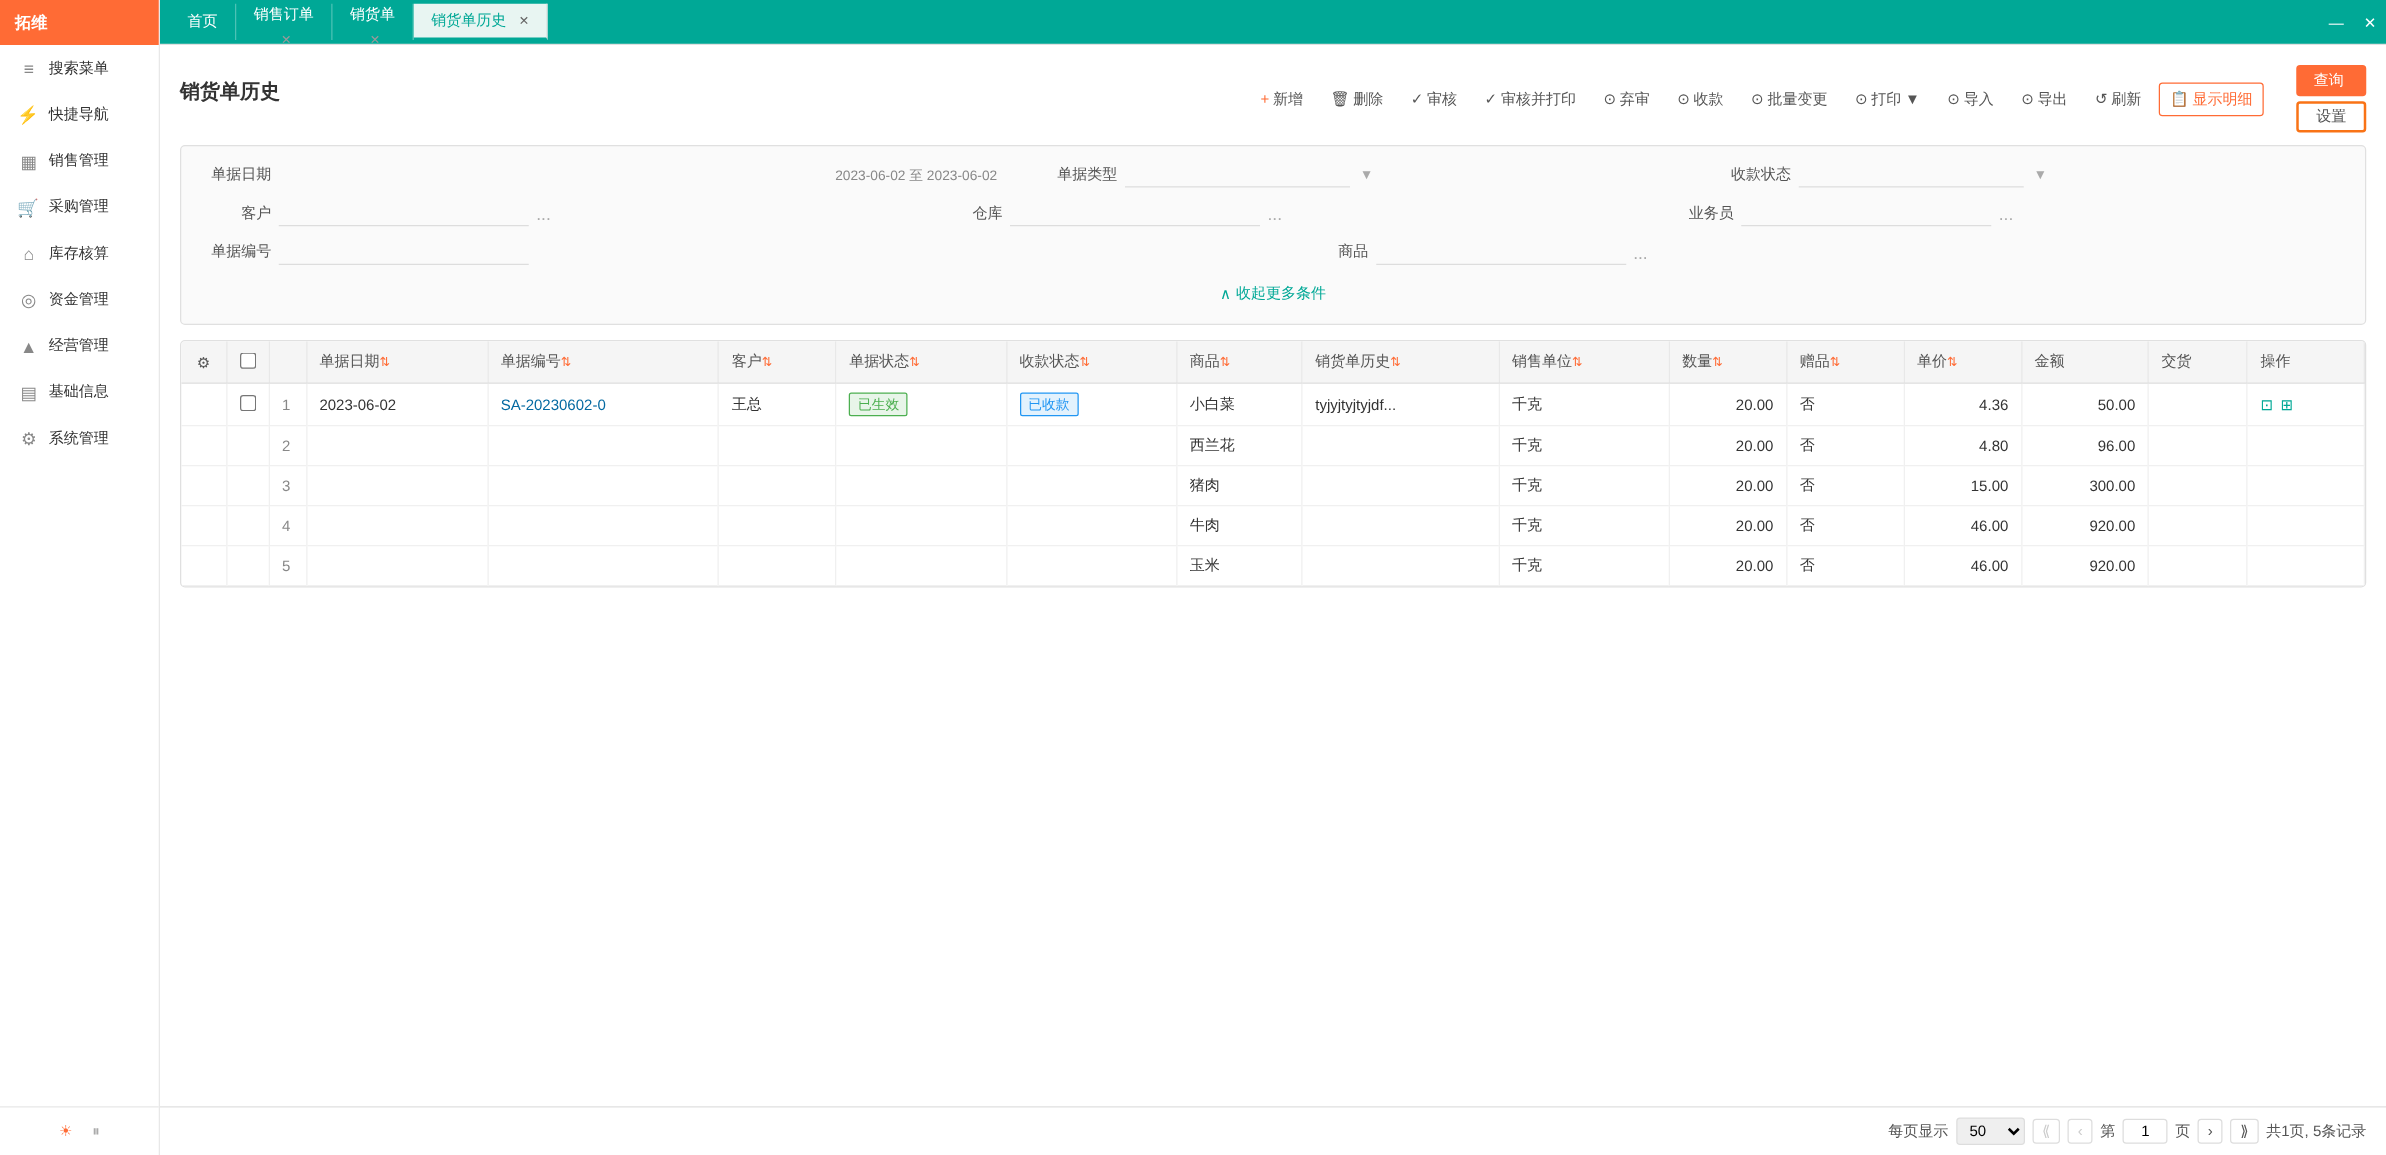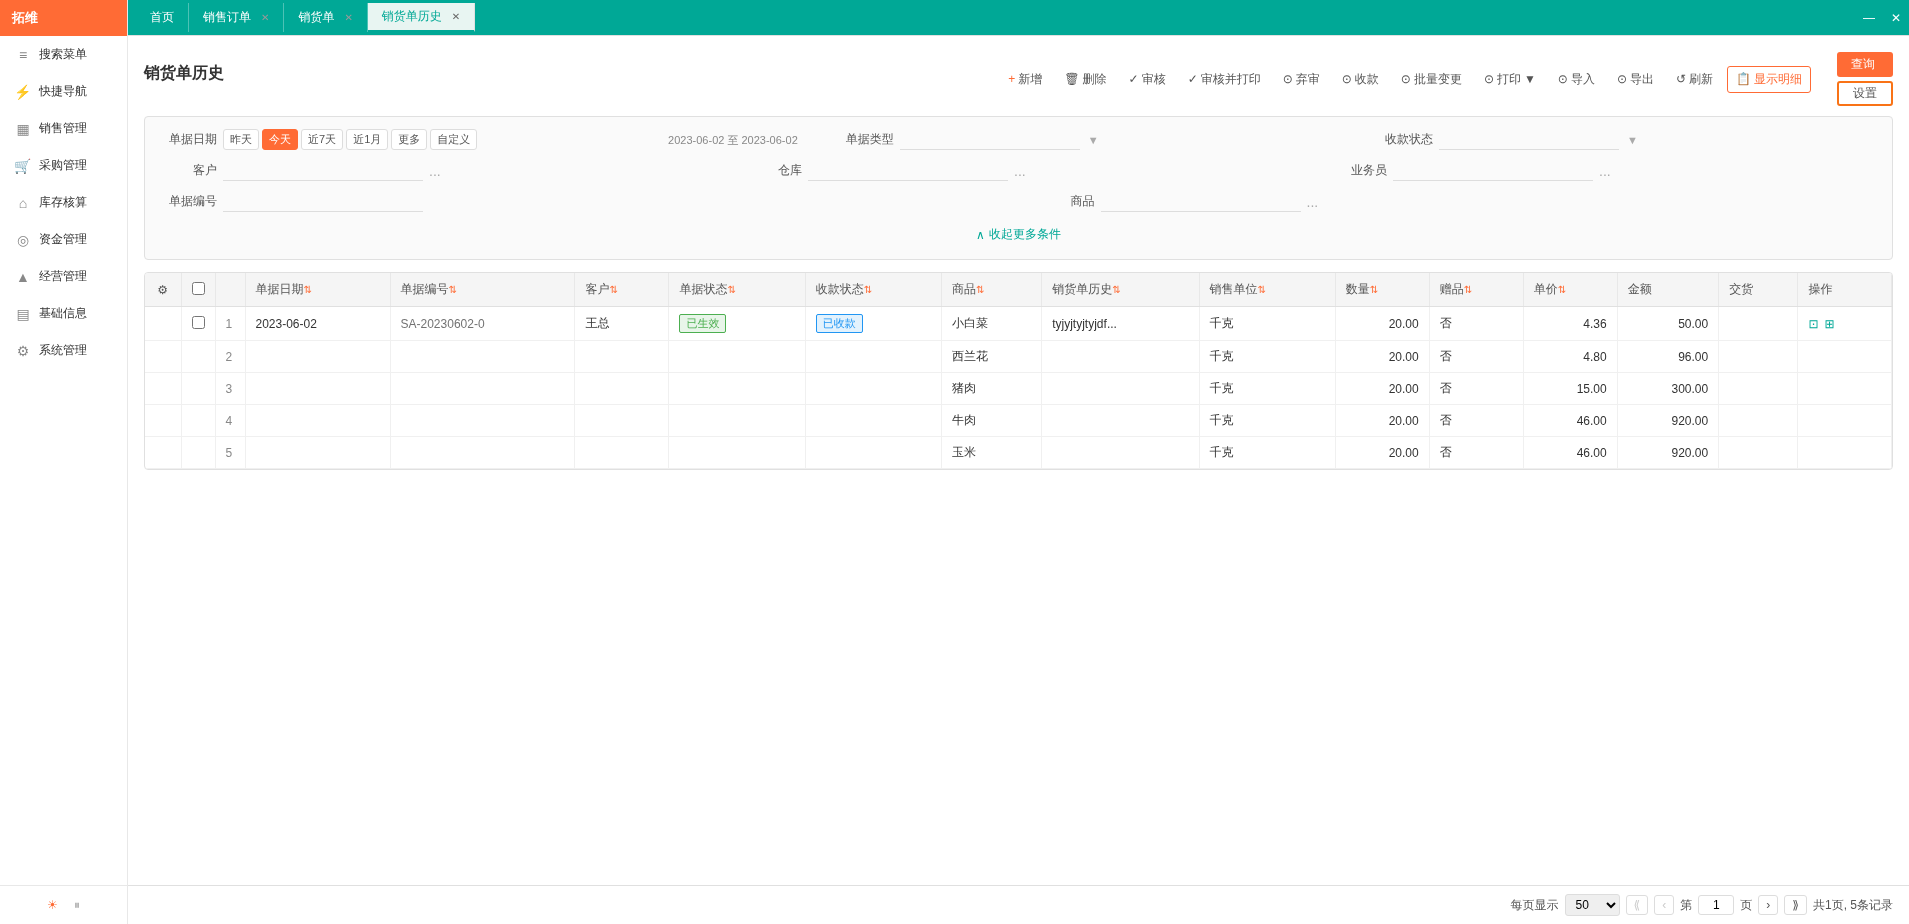--- a/index.html
+++ b/index.html
@@ -121,25 +121,25 @@
     </div>
   </div>
 </div>
 
 <div class="main">
 
   <div class="tab-bar" style="background:#00a896;">
     <div class="tab" style="color:#fff;background:transparent;border-right:1px solid rgba(255,255,255,0.3);">
       <span>首页</span>
     </div>
-    <div class="tab" style="color:#fff;background:transparent;border-right:1px solid rgba(255,255,255,0.3);">
+    <div class="tab" style="color:#fff;background:transparent;border-right:1px solid rgba(255,255,255,0.3);flex-direction:column;">
       <span>销售订单</span>
       <span class="tab-close">✕</span>
     </div>
-    <div class="tab" style="color:#fff;background:transparent;border-right:1px solid rgba(255,255,255,0.3);">
+    <div class="tab" style="color:#fff;background:transparent;border-right:1px solid rgba(255,255,255,0.3);flex-direction:column;">
       <span>销货单</span>
       <span class="tab-close">✕</span>
     </div>
     <div class="tab active" style="background:#e8f5f2;color:#00a896;border-bottom:2px solid #00a896;">
       <span>销货单历史</span>
       <span class="tab-close" style="color:#666;">✕</span>
     </div>
     <div class="tab-bar-right">
       <span style="cursor:pointer;color:#fff;">—</span>
       <span style="cursor:pointer;color:#fff;margin-left:8px;">✕</span>
@@ -209,30 +209,20 @@
           </button>
         </div>
       </div>
     </div>
 
     <div class="filter-section">
 
       <div class="filter-row">
         <div class="filter-item">
           <span class="filter-label">单据日期</span>
-          <div class="filter-date-row">
-            <div style="display:flex;gap:3px;align-items:center;">
-              <button class="date-btn">昨天</button>
-              <button class="date-btn active">今天</button>
-              <button class="date-btn">近7天</button>
-              <button class="date-btn">近1月</button>
-              <button class="date-btn">更多</button>
-              <button class="date-btn">自定义</button>
-            </div>
-          </div>
         </div>
         <div style="margin-left:8px;font-size:11px;color:#888;align-self:flex-end;margin-bottom:2px;">2023-06-02 至 2023-06-02</div>
         <div class="filter-item" style="margin-left:40px;">
           <span class="filter-label">单据类型</span>
           <input class="filter-select" type="text" style="width: 180px;">
           <span style="color:#aaa;font-size:11px;margin-left:2px;">▼</span>
         </div>
         <div class="filter-item" style="margin-left:40px;">
           <span class="filter-label">收款状态</span>
           <input class="filter-select" type="text" style="width: 180px;">
@@ -298,21 +288,21 @@
             <th>交货</th>
             <th>操作</th>
           </tr>
         </thead>
         <tbody id="table-body">
         <tr>
       <td></td>
       <td style="text-align:center;"><input type="checkbox" style=""></td>
       <td style="color:#888;">1</td>
       <td>2023-06-02</td>
-      <td style="color:#737373;cursor:pointer;">SA-20230602-0</td>
+      <td style="color:#0369a1;cursor:pointer;">SA-20230602-0</td>
       <td>王总</td>
       <td><span class="status-badge status-active">已生效</span></td>
       <td><span class="status-badge status-paid">已收款</span></td>
       <td>小白菜</td>
       <td>tyjyjtyjtyjdf...</td>
       <td>千克</td>
       <td style="text-align:right;">20.00</td>
       <td>否</td>
       <td style="text-align:right;">4.36</td>
       <td style="text-align:right;">50.00</td>

